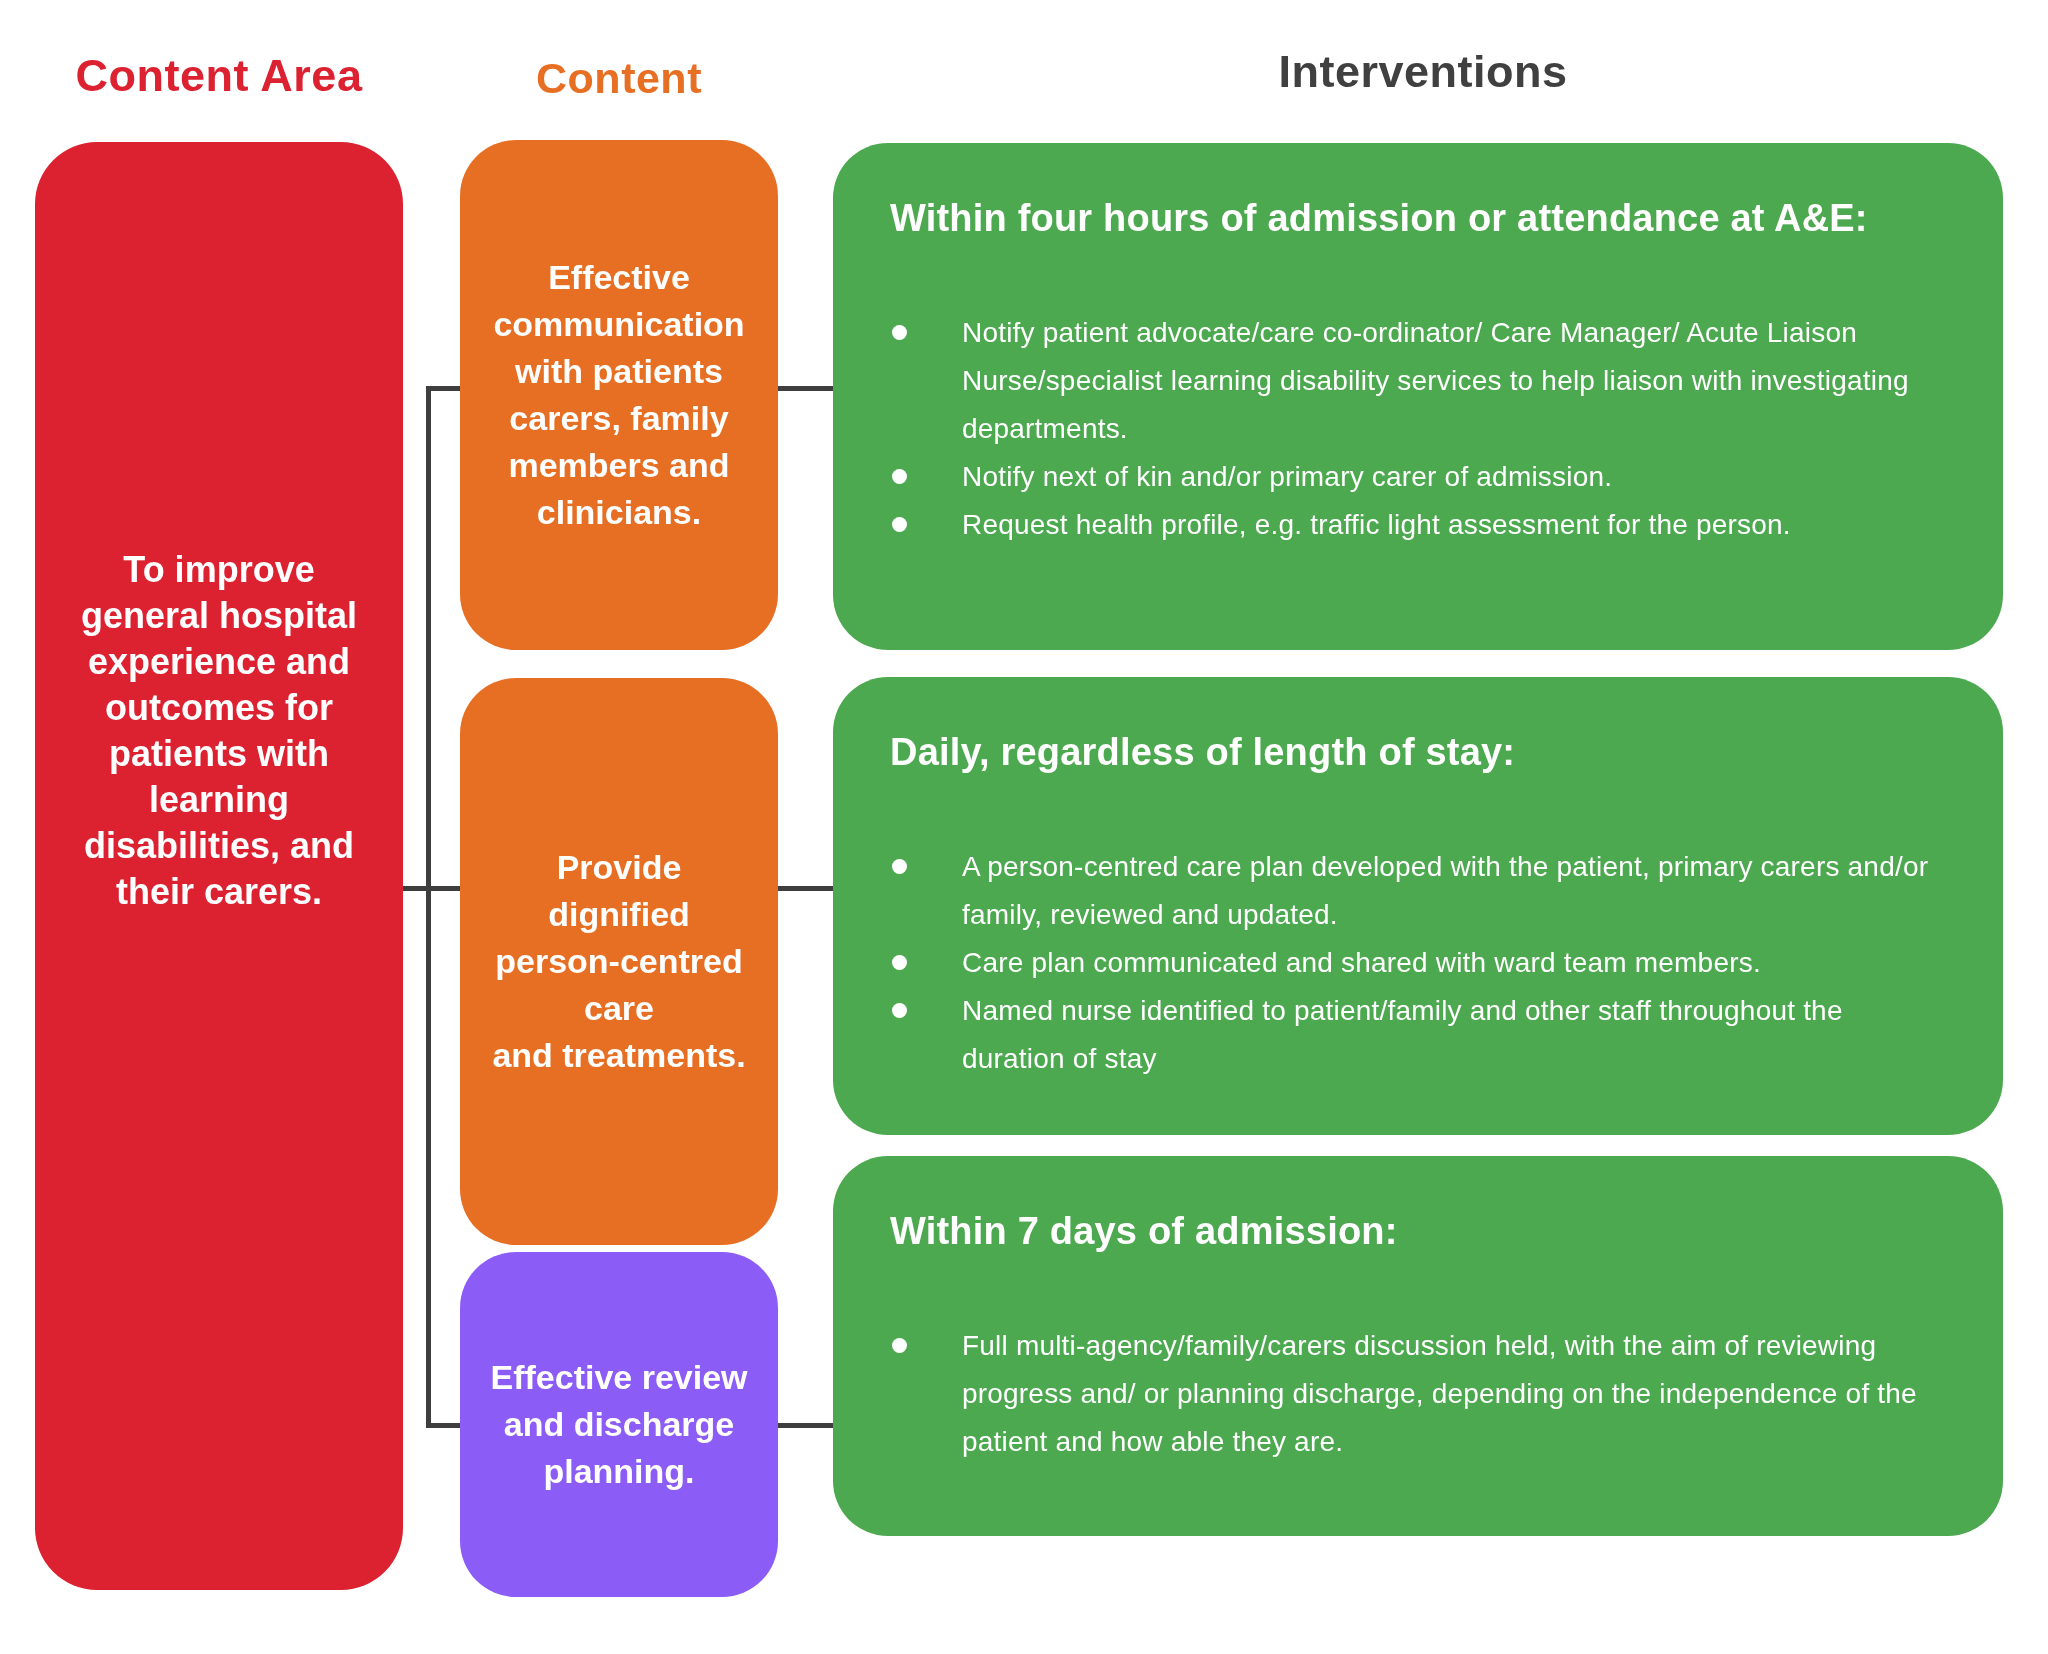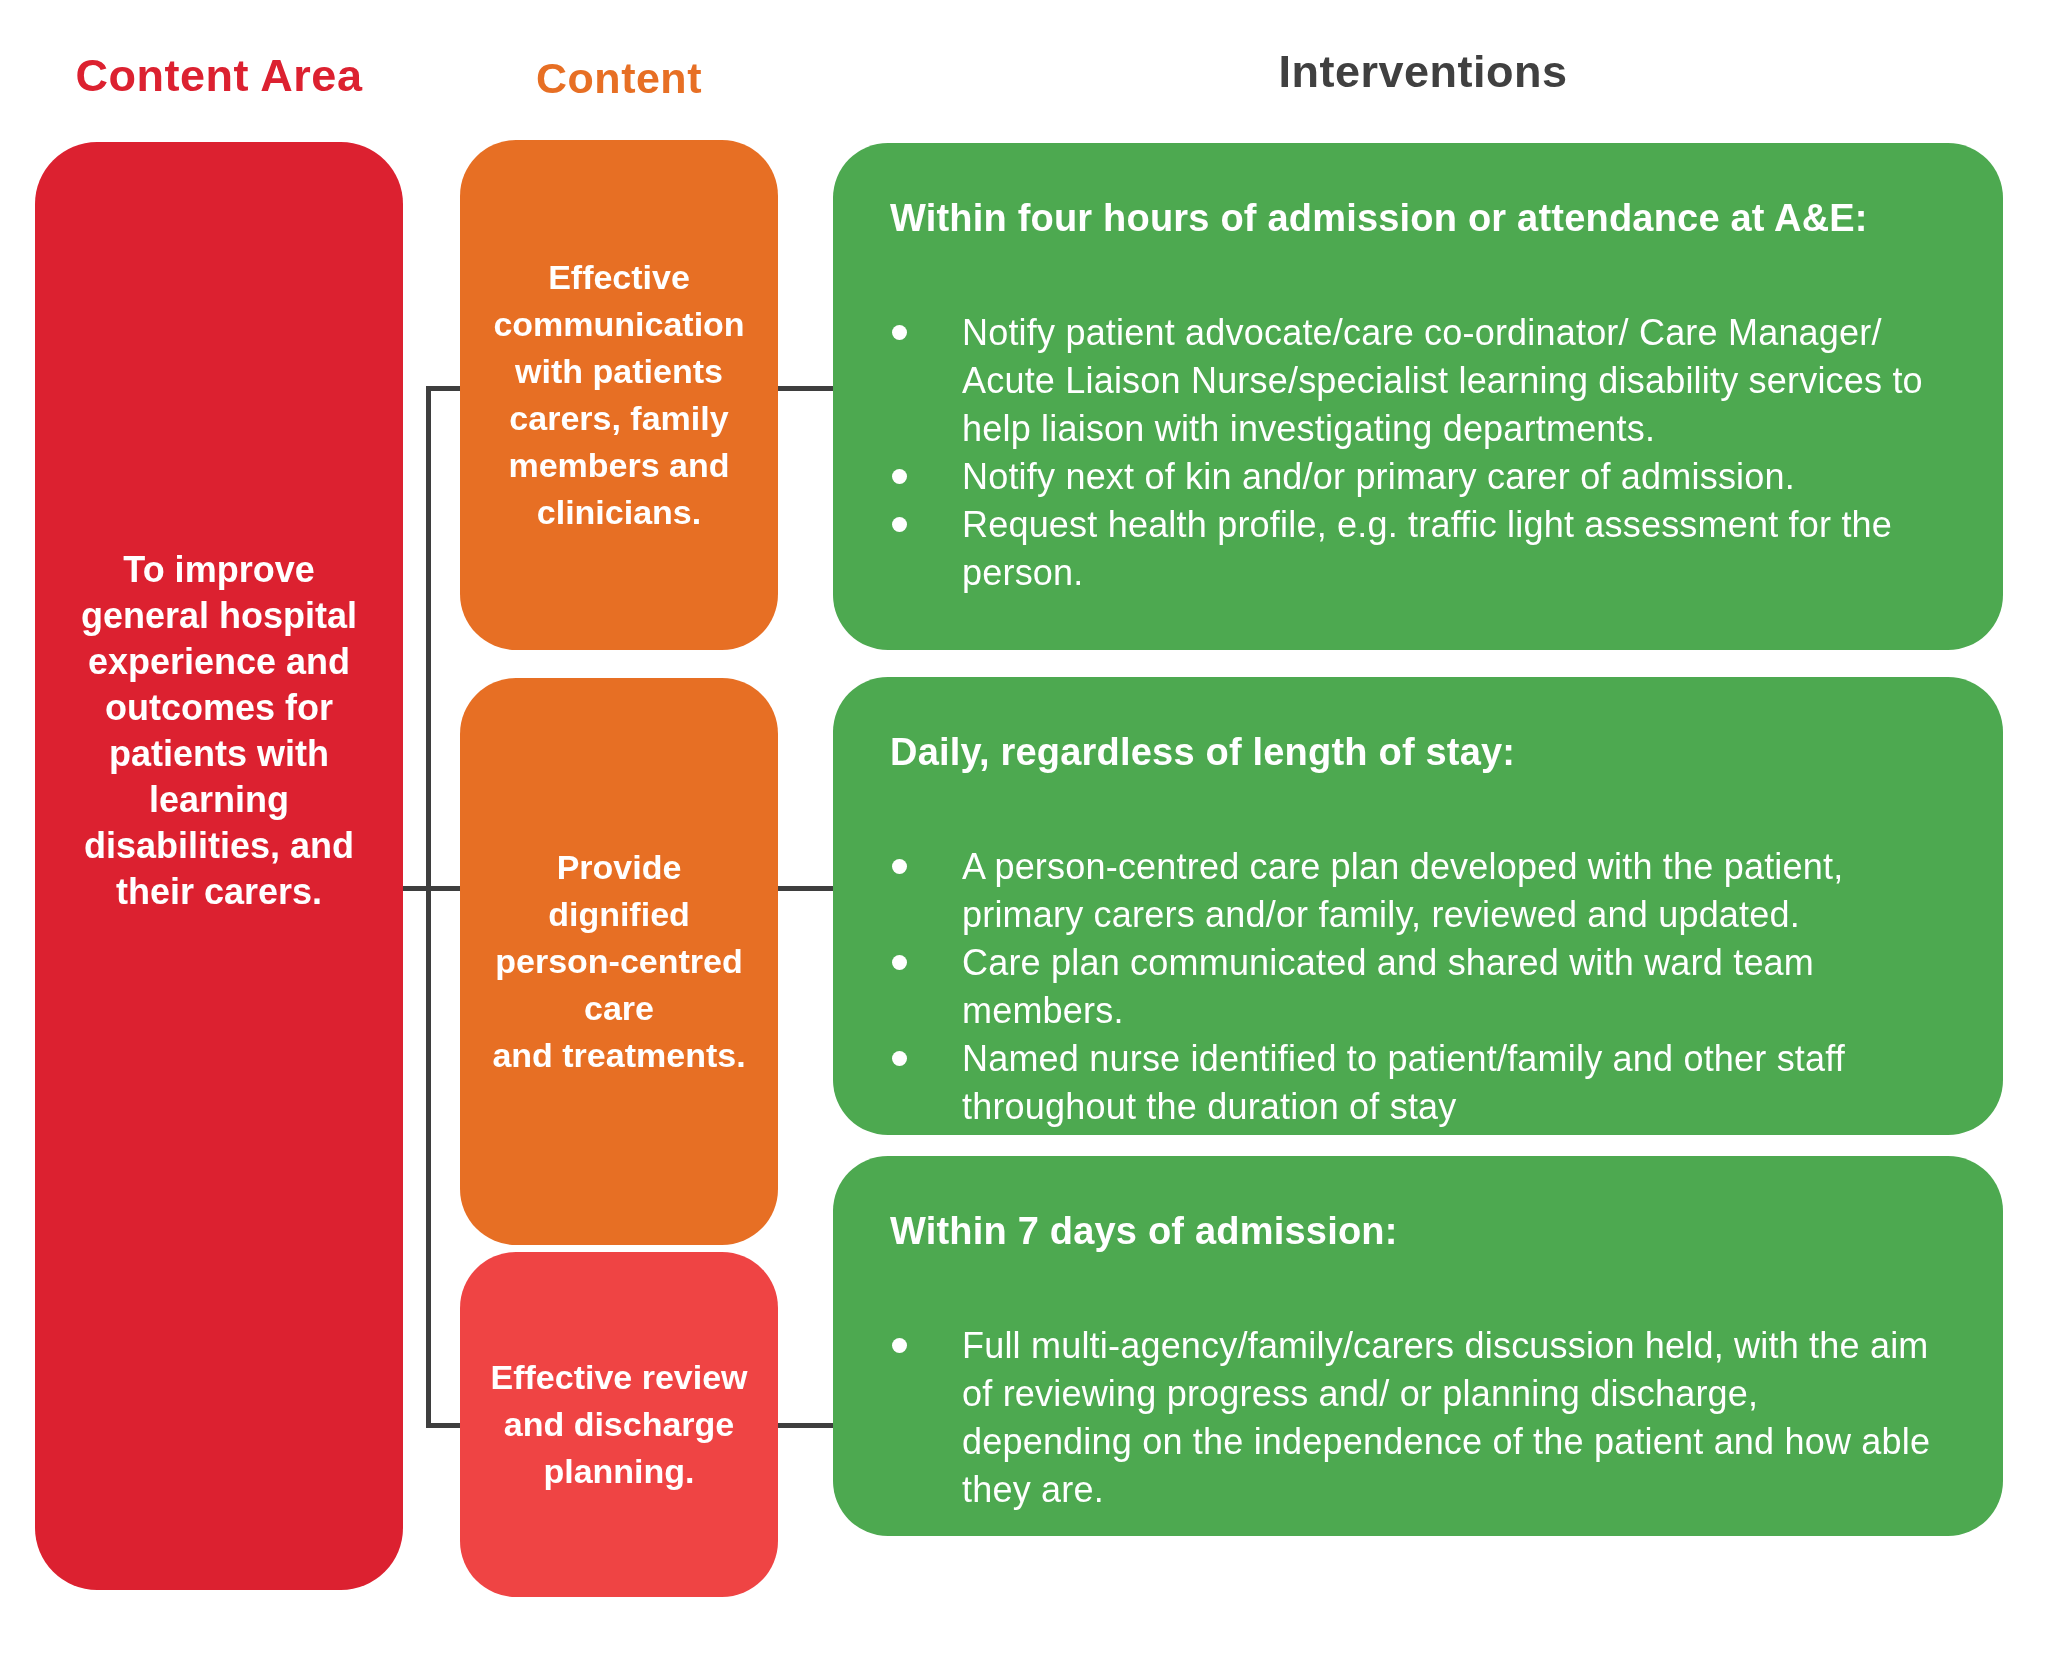--- a/index.html
+++ b/index.html
@@ -45,21 +45,21 @@
   #intervention-1 { top:143px;  height:507px; }
   #intervention-2 { top:677px;  height:458px; }
   #intervention-3 { top:1156px; height:380px; }
 
   .intervention-heading {
     margin:0; font-size:38px; line-height:46px; font-weight:bold;
     letter-spacing:0.2px;
   }
   .bullet-list {
     list-style:none; margin:68px 0 0 0; padding:0;
-    font-weight:300; font-size:36px; line-height:48px; letter-spacing:0.2px;
+    font-weight:300; font-size:28px; line-height:48px; letter-spacing:0.2px;
   }
   .bullet-list li { position:relative; padding-left:72px; }
   .bullet-list li::before {
     content:""; position:absolute; left:2px; top:16px;
     width:15px; height:15px; border-radius:50%; background:#ffffff;
   }
 </style>
 </head>
 <body>
 
@@ -96,21 +96,21 @@
 members and
 clinicians.</span>
   </div>
   <div class="box driver-box" id="driver-2" style="background: rgb(231, 111, 36);">
     <span>Provide
 dignified
 person-centred
 care
 and treatments.</span>
   </div>
-  <div class="box driver-box" id="driver-3" style="background: #ef4444;">
+  <div class="box driver-box" id="driver-3" style="background: #8b5cf6;">
     <span>Effective review
 and discharge
 planning.</span>
   </div>
 
   <div class="box intervention-box" id="intervention-1" style="background: rgb(77, 169, 80);">
     <h2 class="intervention-heading">Within four hours of admission or attendance at A&amp;E:</h2>
     <ul class="bullet-list">
         <li>Notify patient advocate/care co-ordinator/ Care Manager/ Acute Liaison Nurse/specialist learning disability services to help liaison with investigating departments.</li>
         <li>Notify next of kin and/or primary carer of admission.</li>

